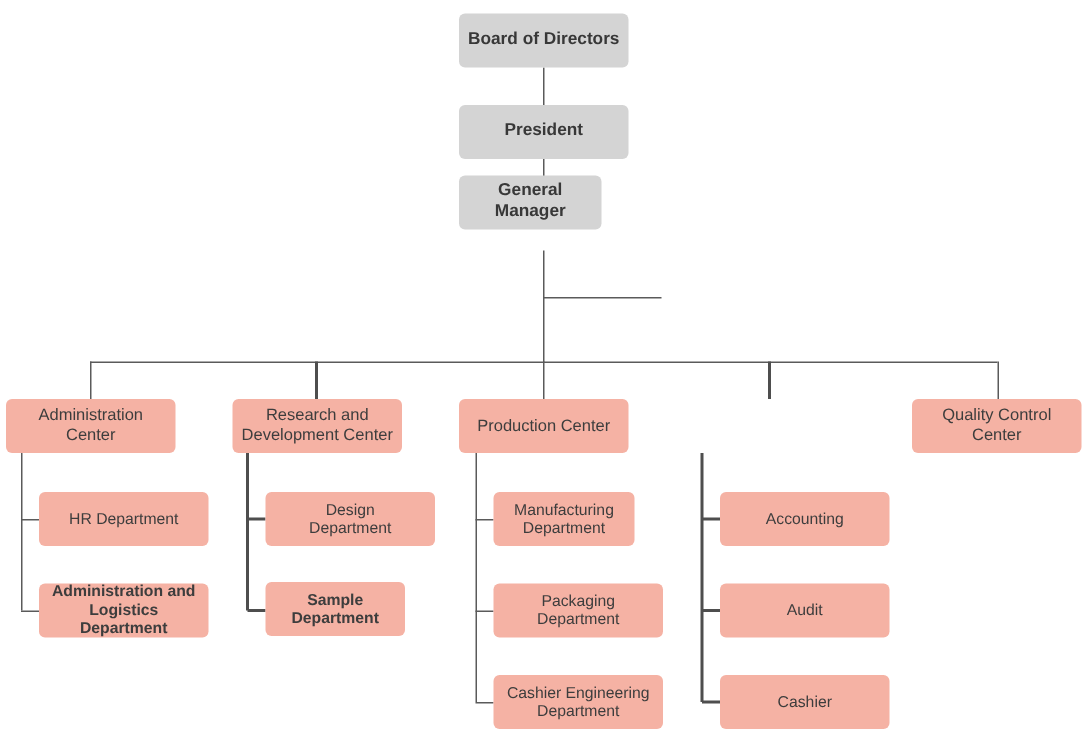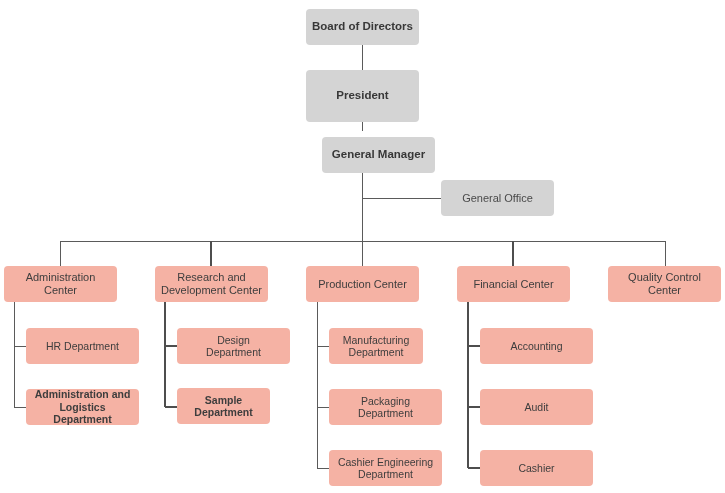--- a/index.html
+++ b/index.html
@@ -105,41 +105,35 @@
     <div class="connector h" style="left: 317px; top: 346px; width: 12px; height: 1px;"></div>
     <div class="connector h" style="left: 317px; top: 407px; width: 12px; height: 1px;"></div>
     <div class="connector h" style="left: 317px; top: 468px; width: 12px; height: 1px;"></div>
     <div class="connector v thick" style="left: 467px; top: 302px; height: 166px; width: 2px;"></div>
     <div class="connector h thick" style="left: 468px; top: 345px; width: 12px; height: 2px;"></div>
     <div class="connector h thick" style="left: 468px; top: 406px; width: 12px; height: 2px;"></div>
     <div class="connector h thick" style="left: 468px; top: 467px; width: 12px; height: 2px;"></div>
     <div class="node level-exec" style="left: 306px; top: 9px; width: 113px; height: 36px;">
       <span class="node-label">Board of Directors</span>
     </div>
-    <div class="node level-exec" style="left: 306px; top: 70px; width: 113px; height: 52px;">
+    <div class="node level-exec" style="left: 306px; top: 70px; width: 113px; height: 36px;">
       <span class="node-label">President</span>
     </div>
-    <div class="node level-exec" style="left: 306px; top: 137px; width: 113px; height: 36px; margin-left: 16px;">
+    <div class="node level-exec" style="left: 306px; top: 117px; width: 95px; height: 36px;">
       <span class="node-label">General Manager</span>
-    </div>
-    <div class="node level-staff" style="left: 441px; top: 180px; width: 113px; height: 36px;">
-      <span class="node-label">General Office</span>
     </div>
     <div class="node level-center" style="left: 4px; top: 266px; width: 113px; height: 36px;">
       <span class="node-label">Administration Center</span>
     </div>
     <div class="node level-center" style="left: 155px; top: 266px; width: 113px; height: 36px;">
       <span class="node-label">Research and
 Development Center</span>
     </div>
     <div class="node level-center" style="left: 306px; top: 266px; width: 113px; height: 36px;">
       <span class="node-label">Production Center</span>
-    </div>
-    <div class="node level-center" style="left: 457px; top: 266px; width: 113px; height: 36px;">
-      <span class="node-label">Financial Center</span>
     </div>
     <div class="node level-dept" style="left: 26px; top: 328px; width: 113px; height: 36px;">
       <span class="node-label">HR Department</span>
     </div>
     <div class="node level-center" style="left: 608px; top: 266px; width: 113px; height: 36px;">
       <span class="node-label">Quality Control Center</span>
     </div>
     <div class="node level-dept" style="left: 26px; top: 389px; width: 113px; height: 36px; font-weight: bold;">
       <span class="node-label">Administration and
 Logistics Department</span>

